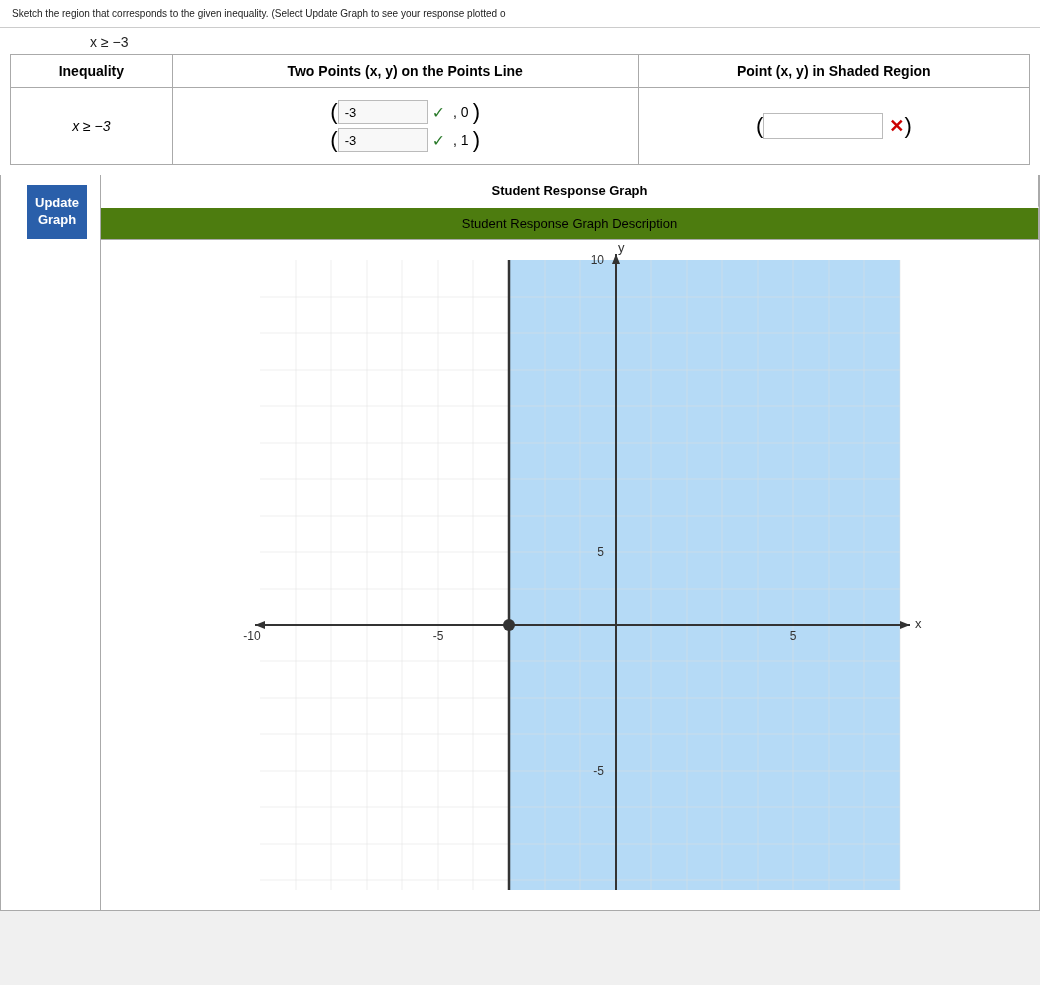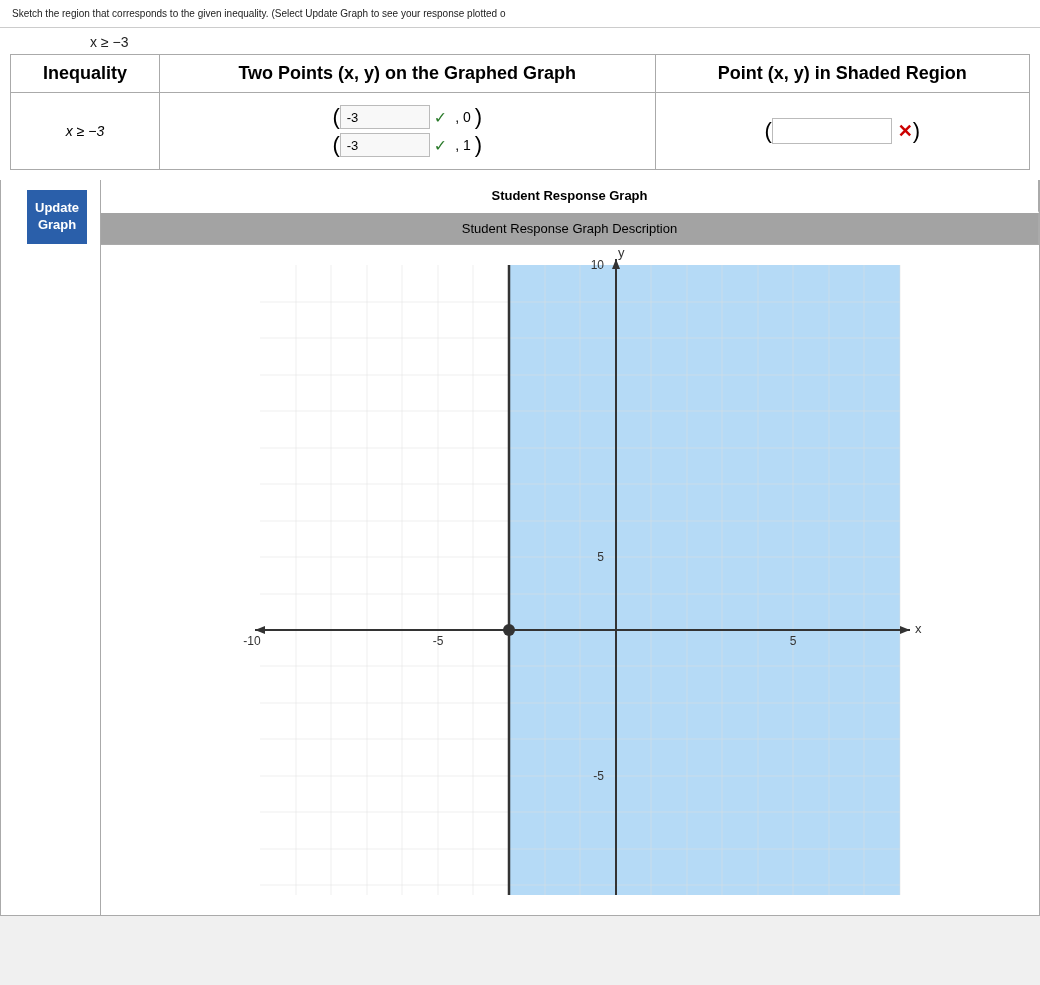--- a/index.html
+++ b/index.html
@@ -34,21 +34,21 @@
     .main-table {
       border-collapse: collapse;
       width: 100%;
       border: 1px solid #aaa;
     }
 
     .main-table th {
       background: white;
       border: 1px solid #aaa;
       padding: 8px 12px;
-      font-size: 18px;
+      font-size: 14px;
       font-weight: bold;
       text-align: center;
     }
 
     .main-table td {
       border: 1px solid #aaa;
       padding: 8px 12px;
       vertical-align: middle;
     }
 
@@ -162,21 +162,21 @@
       display: flex;
       border-bottom: 1px solid #aaa;
       flex-direction: column;
     }
 
     .tab {
       padding: 8px 16px;
       font-size: 13px;
       cursor: pointer;
       border: none;
-      background: #a3a3a3;
+      background: #4d7c0f;
       border-right: 1px solid #aaa;
     }
 
     .tab.active {
       background: white;
       font-weight: bold;
       border-bottom: 2px solid white;
     }
 
     .graph-area {
@@ -201,21 +201,21 @@
 
 <div class="inequality-label-top">
   <span>x ≥ −3</span>
 </div>
 
 <div class="main-table-wrapper">
   <table class="main-table">
     <thead>
       <tr>
         <th>Inequality</th>
-        <th>Two Points (x, y) on the Graphed Graph</th>
+        <th>Two Points (x, y) on the Points Line</th>
         <th>Point (x, y) in Shaded Region</th>
       </tr>
     </thead>
     <tbody>
       <tr>
         <td class="ineq-cell">
           <span>x ≥ −3</span>
         </td>
         <td class="points-cell">
           <div class="point-row">

